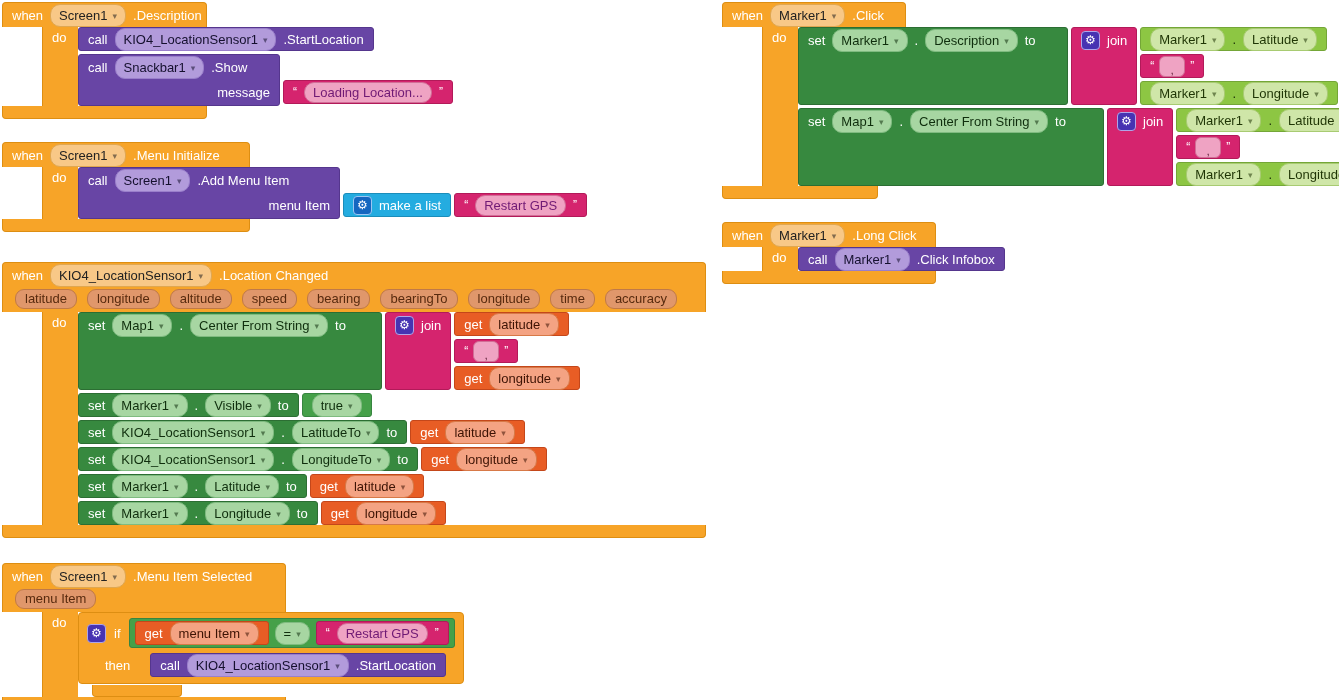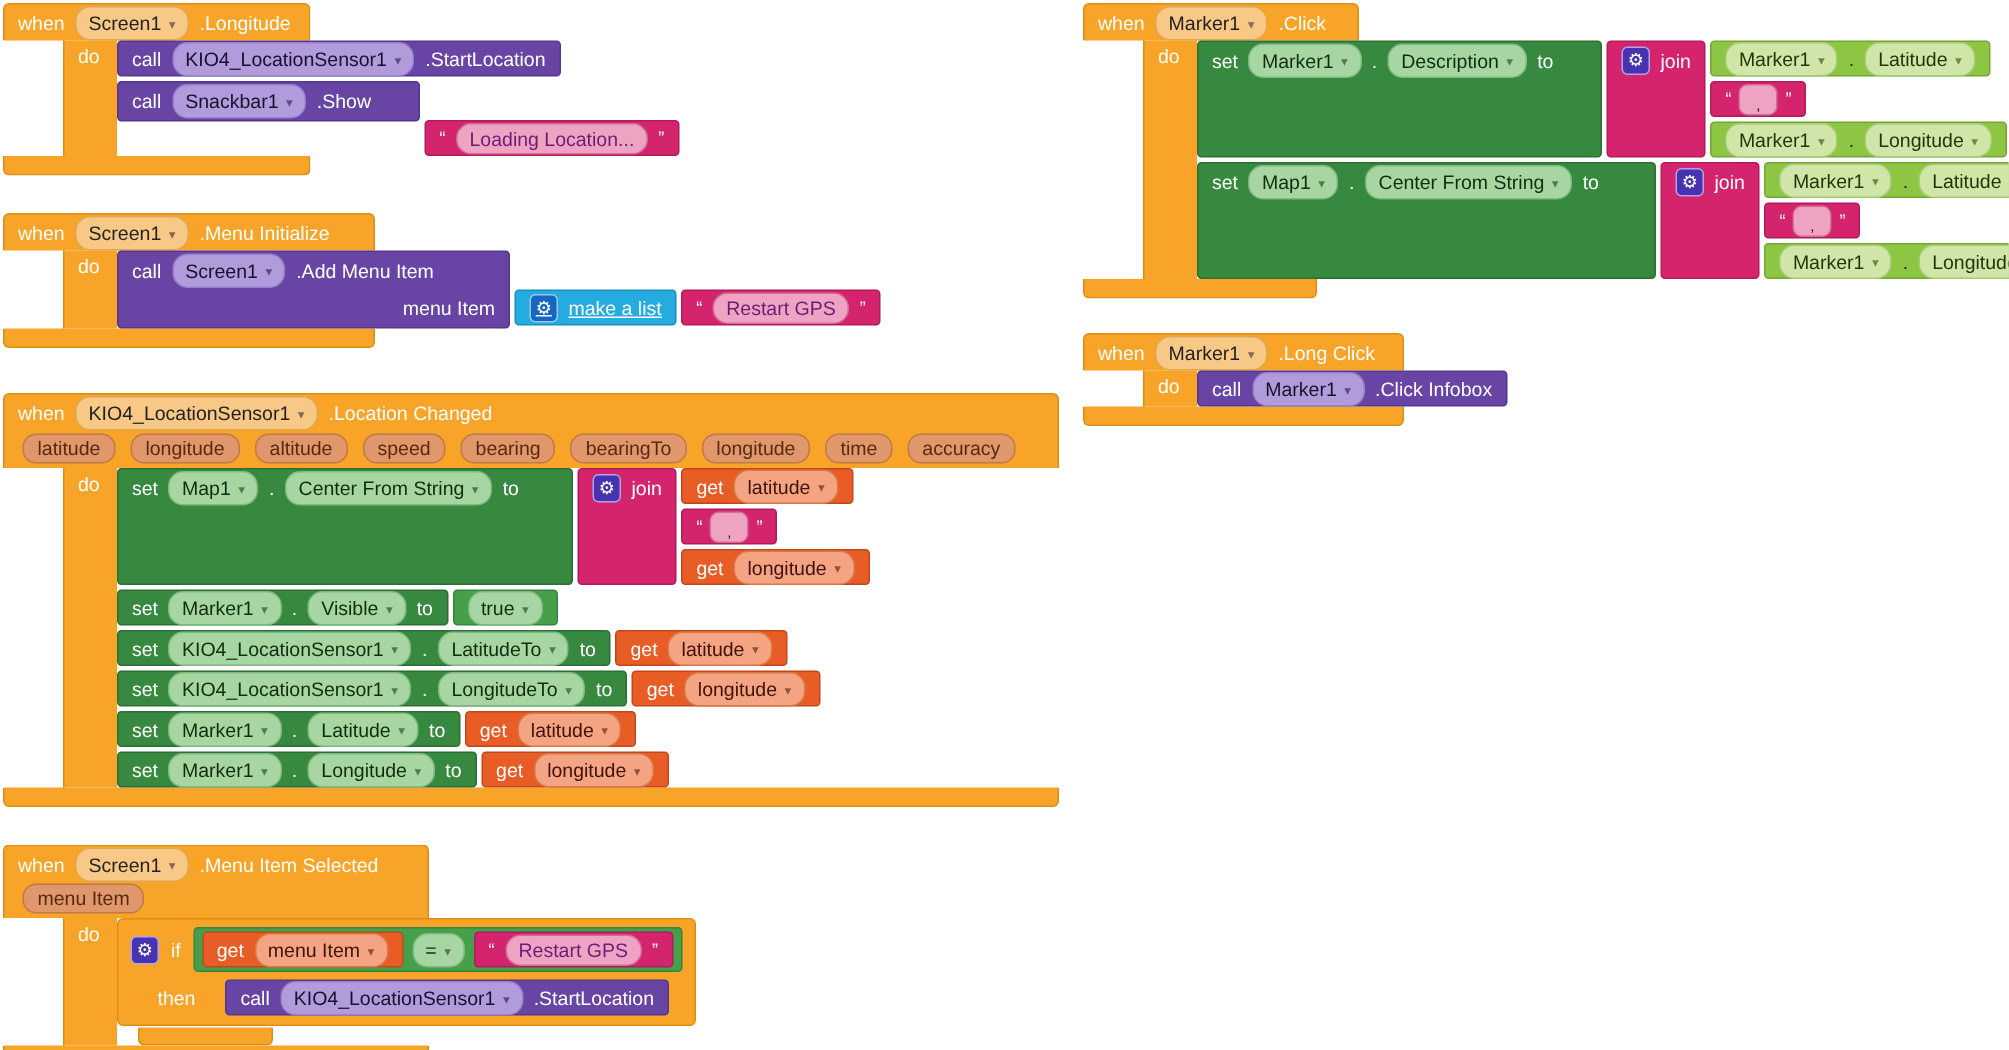--- a/index.html
+++ b/index.html
@@ -41,21 +41,21 @@
   .dd::after{content:"▾";font-size:9px;opacity:.55;}
   .blk{display:flex;align-items:center;gap:7px;padding:0 9px;height:24px;border-radius:3px;
     border:1px solid;box-sizing:border-box;color:#fff;white-space:nowrap;}
   .purple{background:var(--pu);border-color:var(--pub);}
   .green{background:var(--gr);border-color:var(--grb);}
   .logic{background:var(--lo);border-color:var(--lob);}
   .getter{background:var(--gt);border-color:var(--gtb);color:#222;}
   .getter .dot{color:#1d300a;}
   .varget{background:var(--vr);border-color:var(--vrb);}
   .pinkb{background:var(--pk);border-color:var(--pkb);}
-  .cyan{background:var(--cy);border-color:var(--cyb);text-decoration:underline;}
+  .cyan{background:var(--cy);border-color:var(--cyb);}
   .tall{height:78px;align-items:flex-start;}
   .trow{display:flex;align-items:center;gap:7px;height:24px;}
   .blk-col{display:flex;flex-direction:column;border-radius:3px;border:1px solid;box-sizing:border-box;color:#fff;}
   .blk-col.purple{background:var(--pu);border-color:var(--pub);}
   .crow{display:flex;align-items:center;gap:7px;padding:0 9px;height:25px;}
   .crow.right{justify-content:flex-end;}
   .att2{margin-top:26px;}
   .opcol{display:flex;flex-direction:column;gap:3px;align-items:flex-start;}
   .gear{width:19px;height:19px;border-radius:4px;background:#4733B2;border:1px solid #AEA5E8;color:#fff;
     display:flex;align-items:center;justify-content:center;font-size:12px;flex:0 0 19px;box-sizing:border-box;}
@@ -79,21 +79,21 @@
 
 <div class="canvas">
 
   <div class="group" style="left:2px;top:2px;">
     <div class="hdr" style="width:205px;">
       <span class="lbl">when</span>
       <span class="chip or">
           <span>Screen1</span>
           <span class="dd"></span>
         </span>
-      <span class="lbl">.Longitude</span>
+      <span class="lbl">.Description</span>
     </div>
     <div class="body">
       <div class="gutter"><span class="lbl">do</span></div>
       <div class="stack">
         <div class="row">
           <div class="blk purple">
             <span class="lbl">call</span>
             <span class="chip pu">
                 <span>KIO4_LocationSensor1</span>
                 <span class="dd"></span>
@@ -103,20 +103,23 @@
         </div>
         <div class="row">
           <div class="blk-col purple" style="min-width:202px;">
             <div class="crow">
               <span class="lbl">call</span>
               <span class="chip pu">
                   <span>Snackbar1</span>
                   <span class="dd"></span>
                 </span>
               <span class="lbl">.Show</span>
+            </div>
+            <div class="crow right">
+              <span class="lbl">message</span>
             </div>
           </div>
           <div class="blk pinkb att2">
             <span class="q qo"></span>
             <span class="chip pk">Loading Location...</span>
             <span class="q qc"></span>
           </div>
         </div>
       </div>
     </div>

